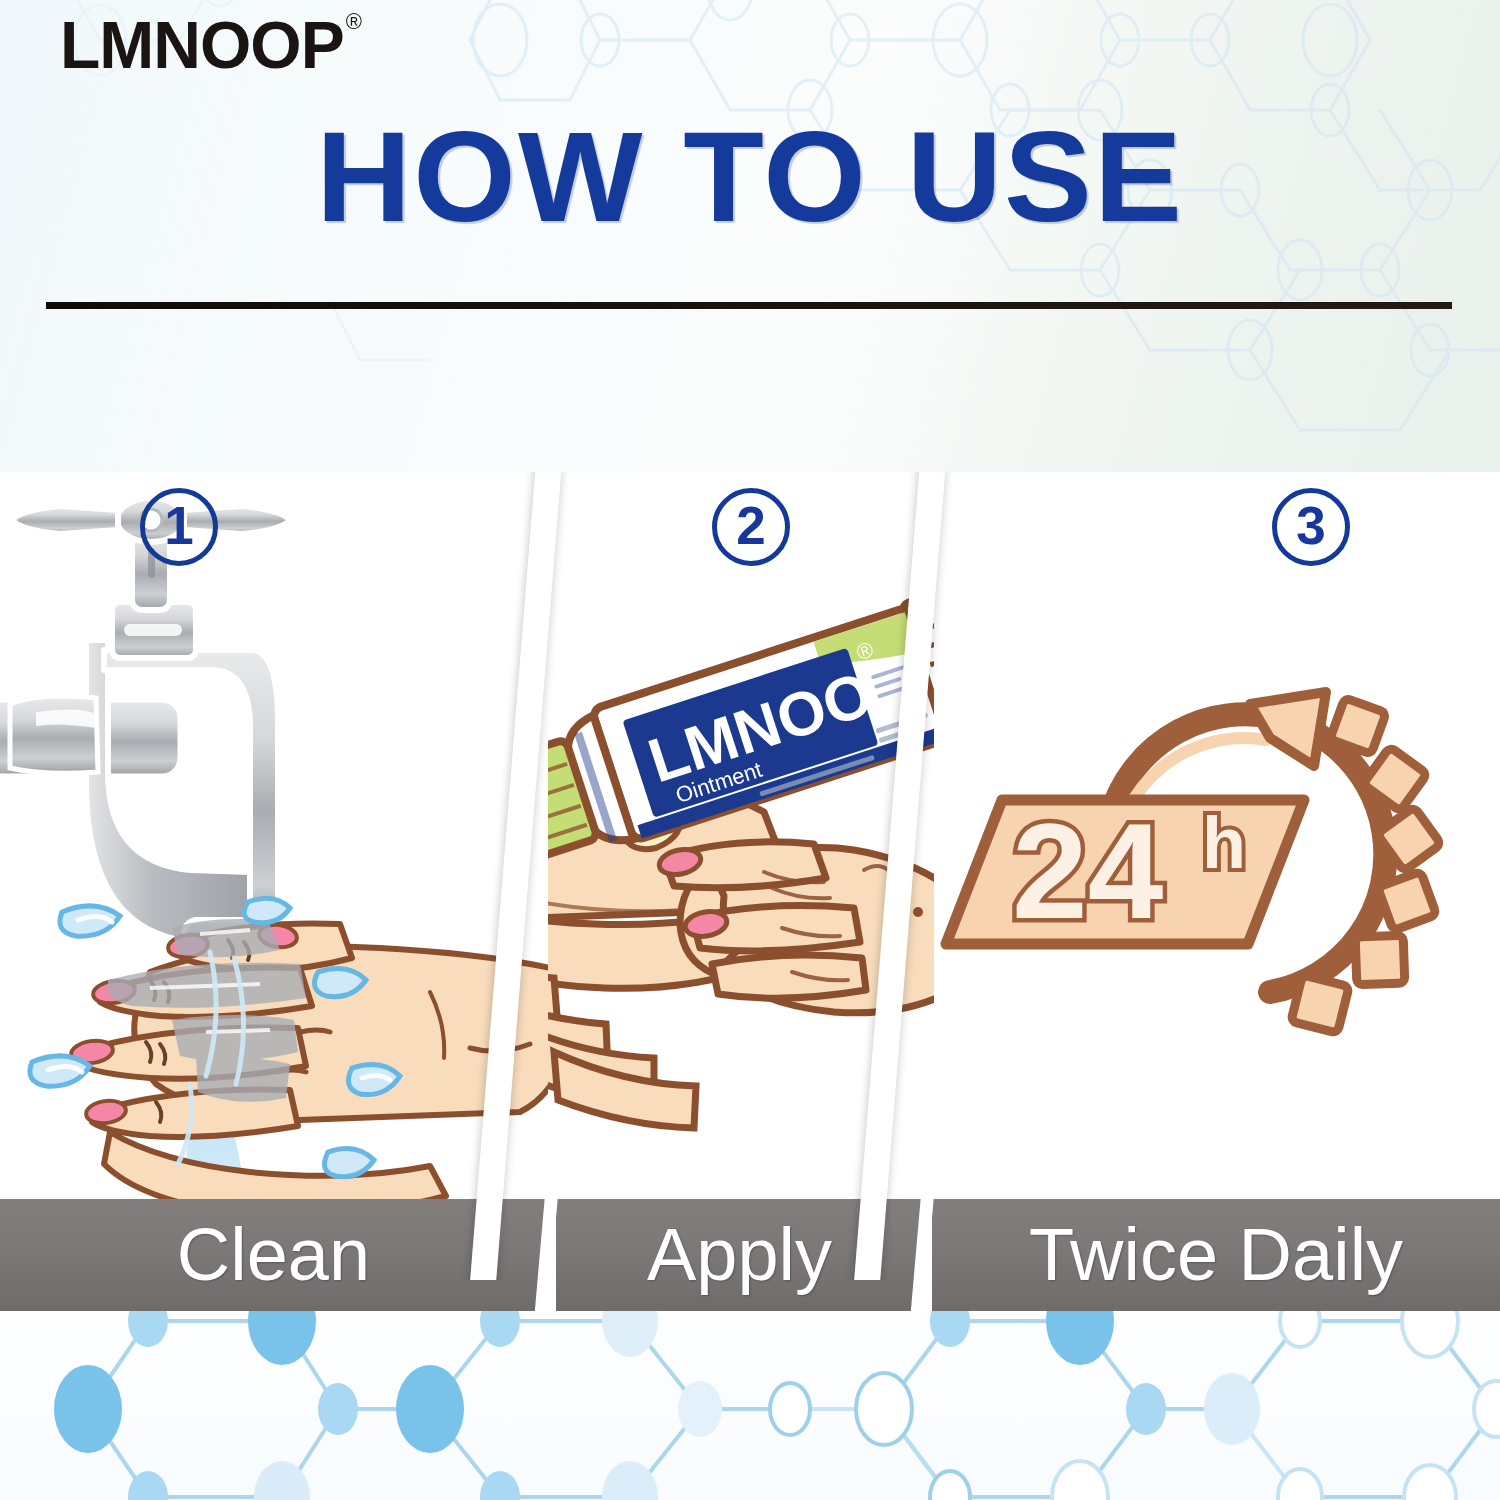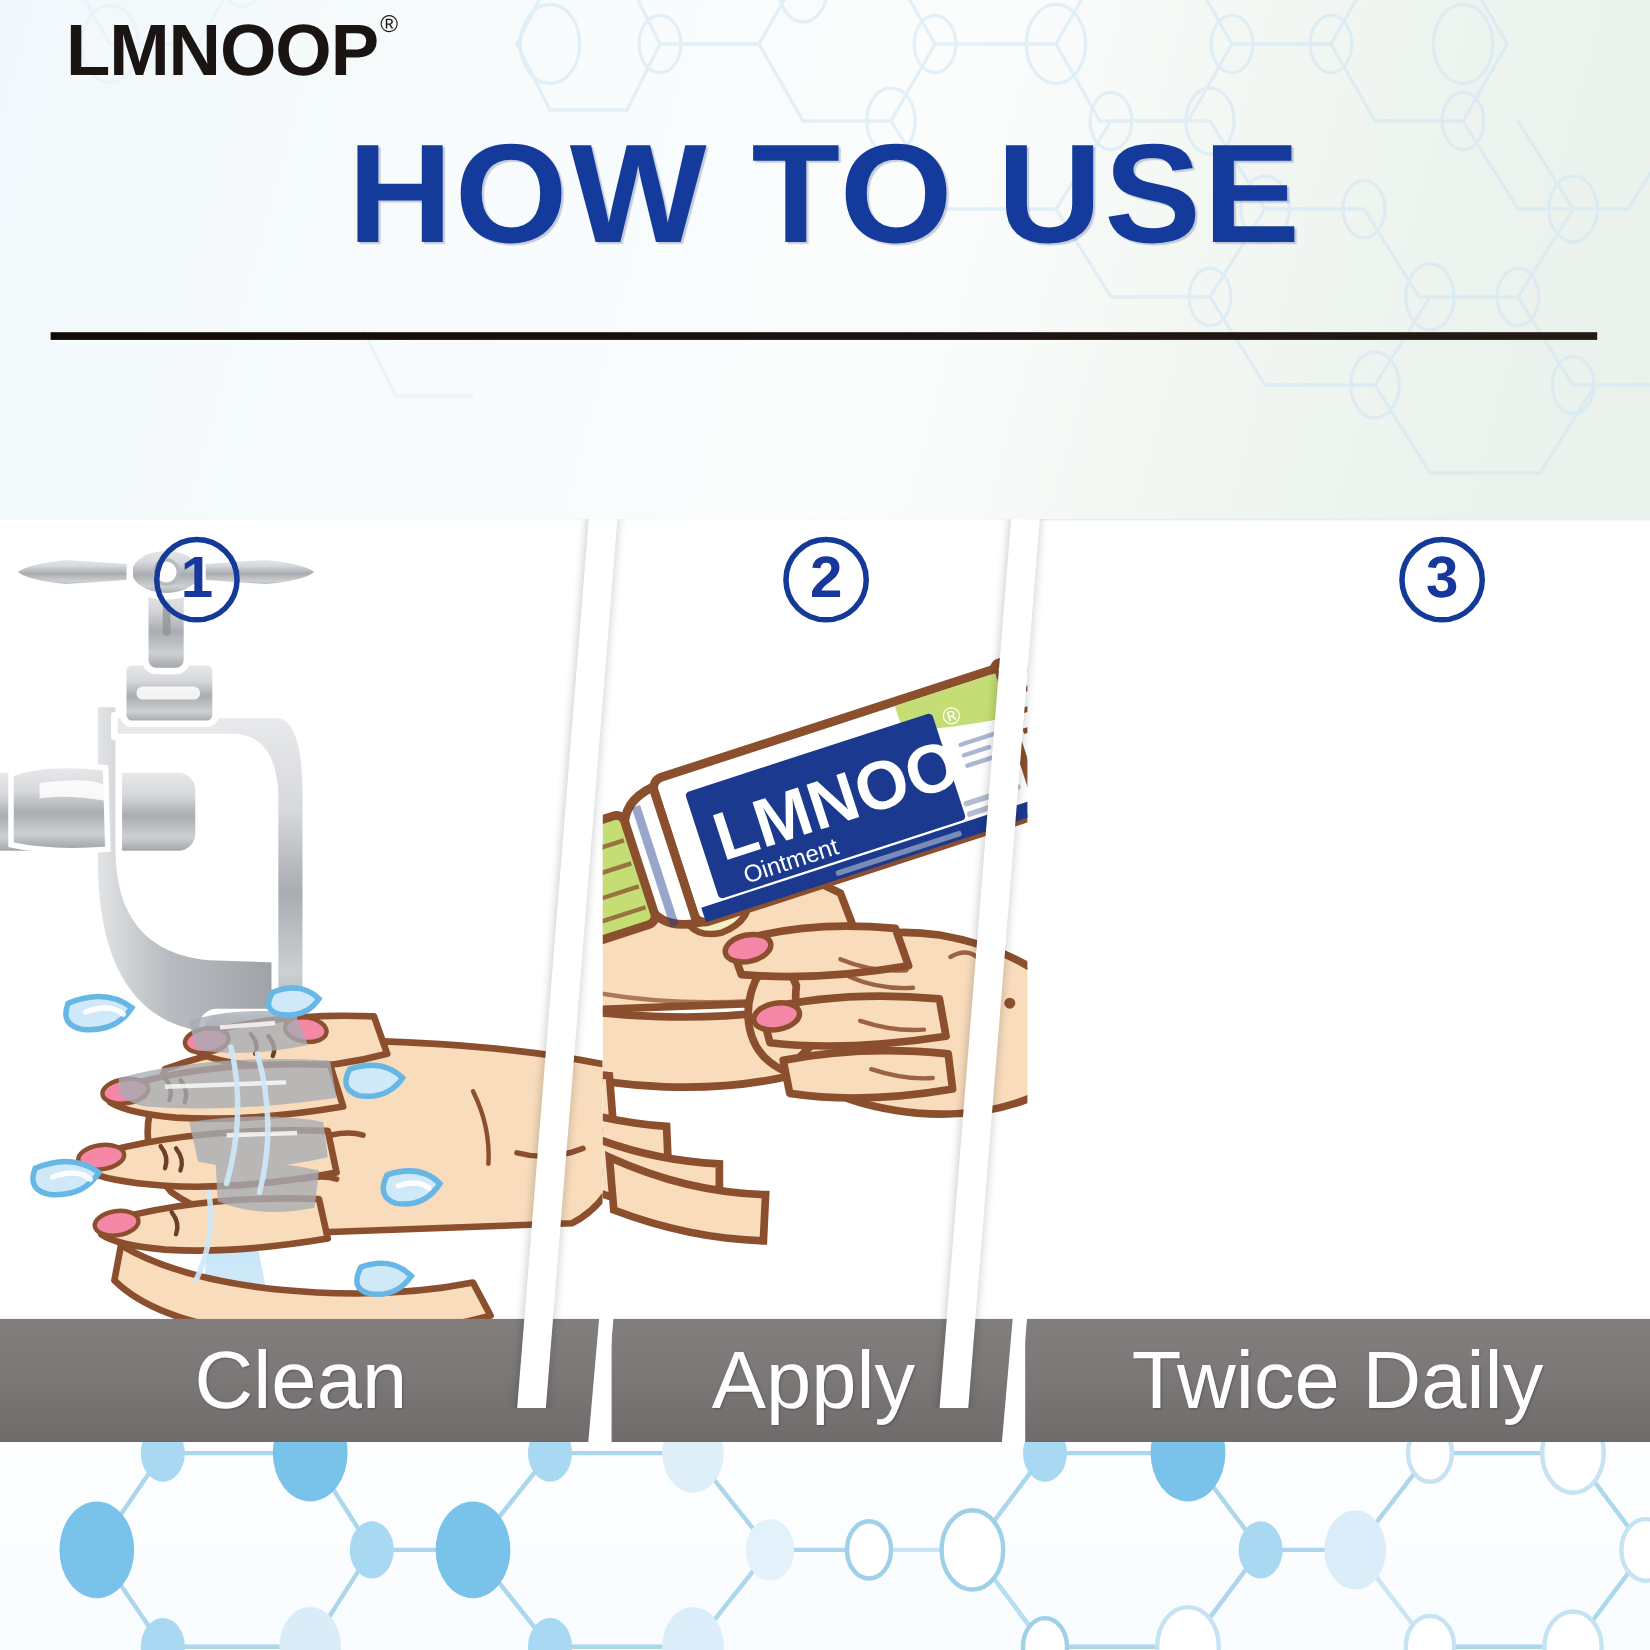--- a/index.html
+++ b/index.html
@@ -347,20 +347,45 @@
           <path d="M258 416 q28 12 58 10"></path>
           <path d="M268 456 q30 10 58 8"></path>
           <path d="M278 500 q30 10 56 8"></path>
           <path d="M350 398 q14 -8 24 0"></path>
         </g>
         <circle cx="392" cy="404" r="5" fill="#8b4f2e"></circle>
         <circle cx="404" cy="440" r="5" fill="#8b4f2e"></circle>
       </svg>
     </div>
 
+    <div class="panel p3">
+      <svg width="566" height="808" viewBox="0 0 566 808">
+        <g transform="translate(100,190)">
+
+          <path d="M72 206 A 140 140 0 1 1 236 330" fill="none" stroke="#a05f3b" stroke-width="24" stroke-linecap="round"></path>
+          <path d="M80 200 A 130 130 0 0 1 232 78" fill="none" stroke="#f7d3b0" stroke-width="12" stroke-linecap="round"></path>
+
+          <path d="M216 42 L292 30 L280 104 L236 76 Z" fill="#f7d3b0" stroke="#a05f3b" stroke-width="10" stroke-linejoin="round"></path>
+
+          <g fill="#f7d3b0" stroke="#a05f3b" stroke-width="9">
+            <rect x="302" y="42" width="44" height="44" rx="6" transform="rotate(20 324 64)"></rect>
+            <rect x="338" y="94" width="46" height="46" rx="6" transform="rotate(36 361 117)"></rect>
+            <rect x="352" y="154" width="46" height="46" rx="6" transform="rotate(54 375 177)"></rect>
+            <rect x="350" y="216" width="46" height="46" rx="6" transform="rotate(70 373 239)"></rect>
+            <rect x="322" y="274" width="48" height="48" rx="6" transform="rotate(88 346 298)"></rect>
+            <rect x="262" y="318" width="48" height="48" rx="6" transform="rotate(104 286 342)"></rect>
+          </g>
+
+          <path d="M-32 138 L270 138 L214 282 L-88 282 Z" fill="#f7d3b0" stroke="#a05f3b" stroke-width="11" stroke-linejoin="round"></path>
+
+          <text x="-22" y="256" font-family="Liberation Sans, sans-serif" font-size="136" font-weight="bold" fill="#fdf1e6" stroke="#a05f3b" stroke-width="9" paint-order="stroke">24</text>
+          <text x="168" y="206" font-family="Liberation Sans, sans-serif" font-size="72" font-weight="bold" fill="#fdf1e6" stroke="#a05f3b" stroke-width="8" paint-order="stroke">h</text>
+        </g>
+      </svg>
+    </div>
 
     <div class="panel-sep sep1"></div>
     <div class="panel-sep sep2"></div>
   </div>
 
   <div class="badge b1">1</div>
   <div class="badge b2">2</div>
   <div class="badge b3">3</div>
 
   <div class="captionbar">

